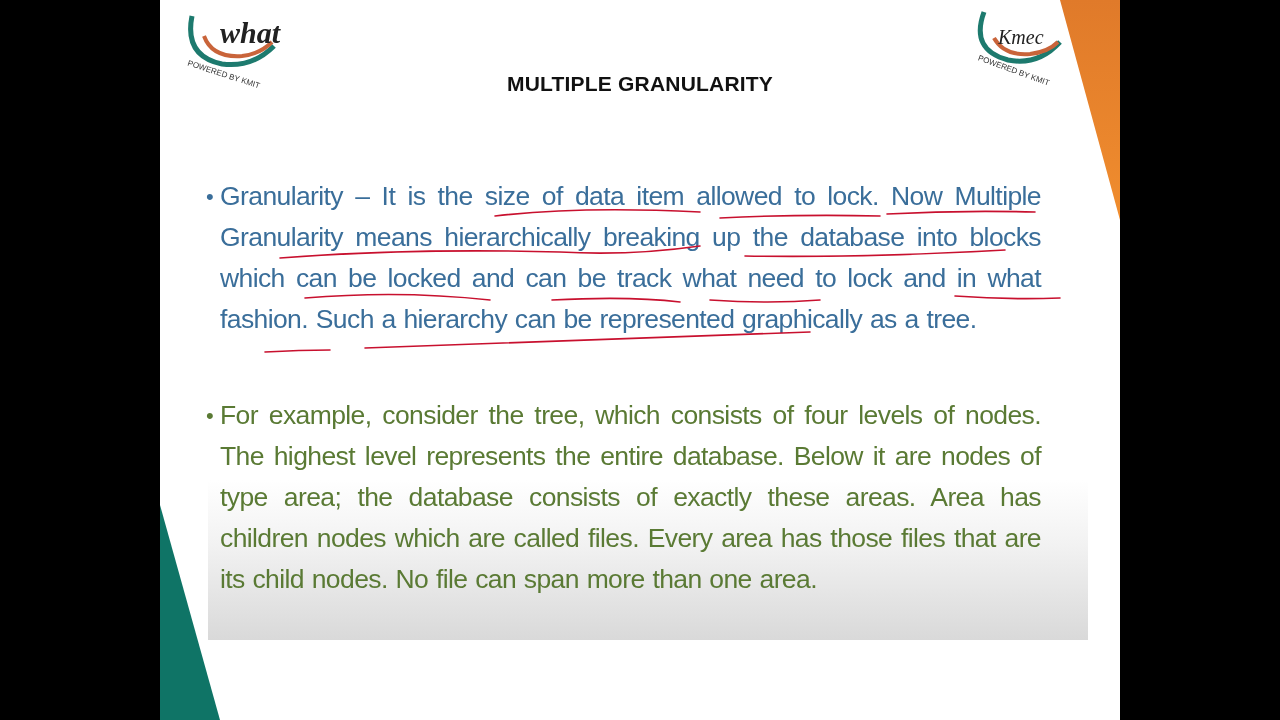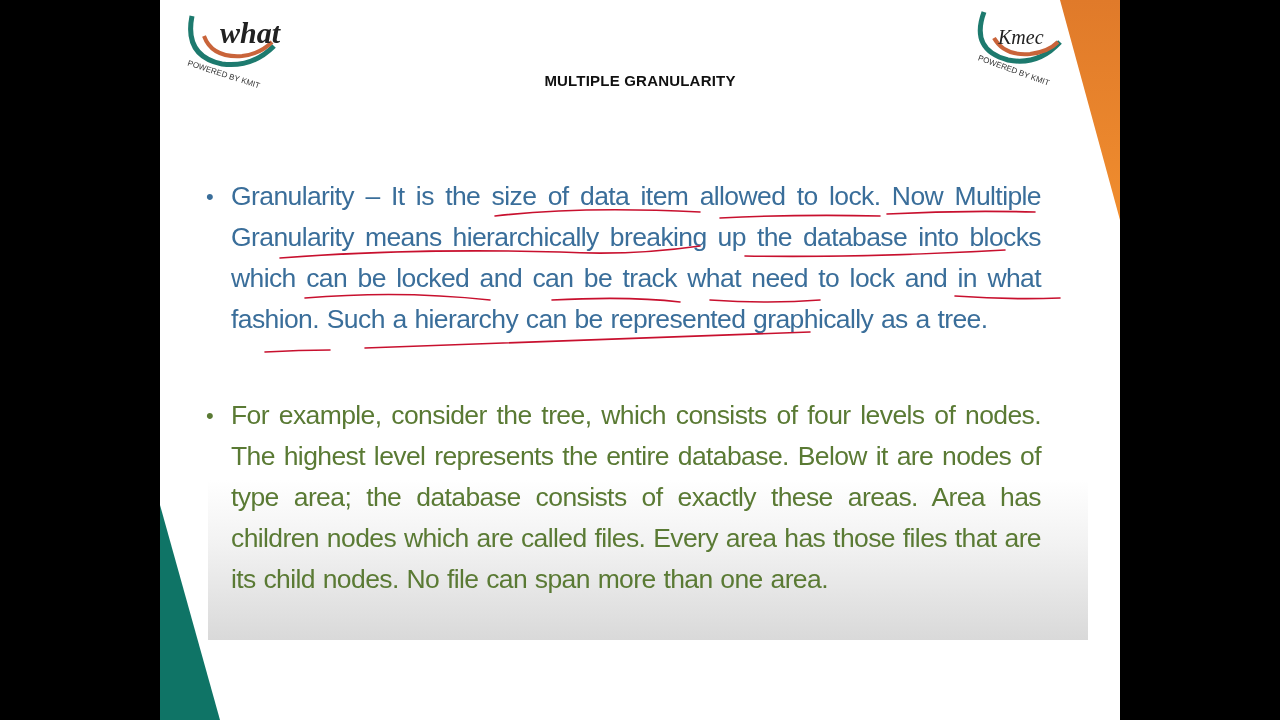--- a/index.html
+++ b/index.html
@@ -7,27 +7,27 @@
   .slide{position:absolute;left:160px;top:0;width:960px;height:720px;background:#fff;overflow:hidden;}
   .orange-wedge{position:absolute;left:900px;top:0;width:60px;height:220px;background:linear-gradient(180deg,#e07a2a,#f08d2e);clip-path:polygon(0 0,100% 0,100% 100%);}
   .teal-wedge{position:absolute;left:0;top:505px;width:60px;height:215px;background:#0f7466;clip-path:polygon(0 0,100% 100%,0 100%);}
   .logo{position:absolute;width:100px;height:90px;}
   .logo-left{left:22px;top:6px;}
   .logo-right{left:810px;top:4px;}
   .logo-text{position:absolute;font-family:"Liberation Serif",serif;font-style:italic;font-weight:bold;color:#222;}
   .logo-left .logo-text{left:38px;top:10px;font-size:30px;}
   .logo-right .logo-text{left:28px;top:22px;font-size:20px;font-weight:normal;}
   .logo svg{position:absolute;left:0;top:0;}
-  .title{position:absolute;left:0;width:960px;top:72px;text-align:center;font-size:15px;font-weight:bold;color:#111;letter-spacing:0.2px;}
+  .title{position:absolute;left:0;width:960px;top:72px;text-align:center;font-size:21px;font-weight:bold;color:#111;letter-spacing:0.2px;}
   .gray-band{position:absolute;left:48px;top:480px;width:880px;height:160px;background:linear-gradient(180deg,#ffffff 0%,#f2f2f2 40%,#d9d9d9 100%);}
   .bullet{position:absolute;left:46px;width:835px;font-size:26.5px;line-height:41px;font-family:"Liberation Sans Narrow","Liberation Sans",sans-serif;transform-origin:left top;}
   .b1{top:176px;color:#3a6e9a;}
   .b2{top:395px;color:#5a7a34;}
   .bullet .dot{position:absolute;left:0;top:0;font-size:22px;}
-  .bullet .txt{display:block;margin-left:25px;text-align:justify;letter-spacing:-0.6px;word-spacing:1px;}
+  .bullet .txt{display:block;margin-left:14px;text-align:justify;letter-spacing:-0.6px;word-spacing:1px;}
   .ink{position:absolute;left:0;top:0;pointer-events:none;}
 </style>
 </head>
 <body>
 
 <div class="slide">
   <div class="orange-wedge"></div>
   <div class="teal-wedge"></div>
 
   <div class="logo logo-left">

